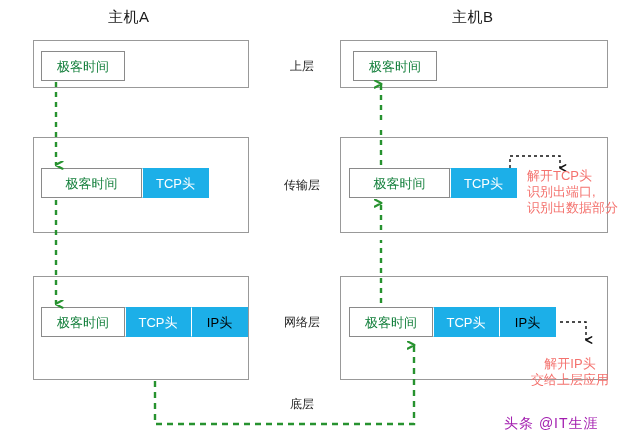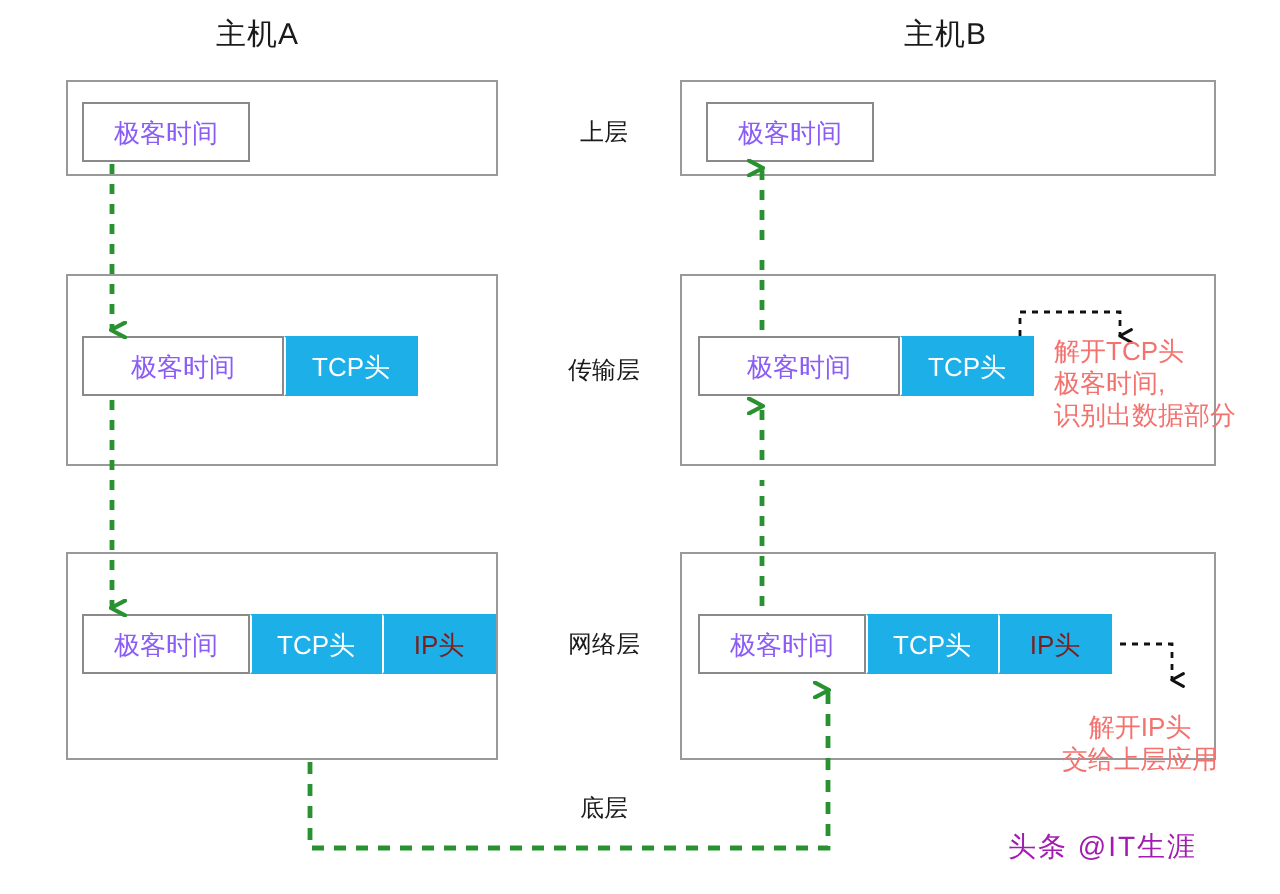--- a/index.html
+++ b/index.html
@@ -51,33 +51,33 @@
     display:flex;
     align-items:center;
     justify-content:center;
     font-size:13px;
     white-space:nowrap;
     line-height:1;
   }
   .seg-data{
     background:#ffffff;
     border:1px solid #8a8a8a;
-    color:#8b5cf6;
+    color:#15803d;
   }
   .seg-tcp{
     background:#1CAFE8;
     border:1px solid #1CAFE8;
     border-left:1px solid #ffffff;
     color:#ffffff;
   }
   .seg-ip{
     background:#1CAFE8;
     border:1px solid #1CAFE8;
     border-left:1px solid #ffffff;
-    color:#7f1d1d;
+    color:#000000;
   }
 
   
   svg.overlay{
     position:absolute;left:0;top:0;
     width:640px;height:447px;
     pointer-events:none;
   }
 
   
@@ -183,21 +183,21 @@
       <path d="M510,168 L510,156 L560,156 L560,168" fill="none" stroke="#111111" stroke-width="1.4" stroke-dasharray="3,3" marker-end="url(#kArrow)"></path>
     </g>
 
     <g>
       <path d="M560,322 L586,322 L586,340" fill="none" stroke="#111111" stroke-width="1.4" stroke-dasharray="3,3" marker-end="url(#kArrow)"></path>
     </g>
   </svg>
 
   <div class="note" style="left:527px;top:168px;">
     <div>解开TCP头</div>
-    <div>极客时间,</div>
+    <div>识别出端口,</div>
     <div>识别出数据部分</div>
   </div>
 
   <div class="note" style="left:531px;top:356px;">
     <div style="text-align:center;">解开IP头</div>
     <div>交给上层应用</div>
   </div>
 
   <div class="watermark" style="left:504px;top:415px;">头条 @IT生涯</div>
 

